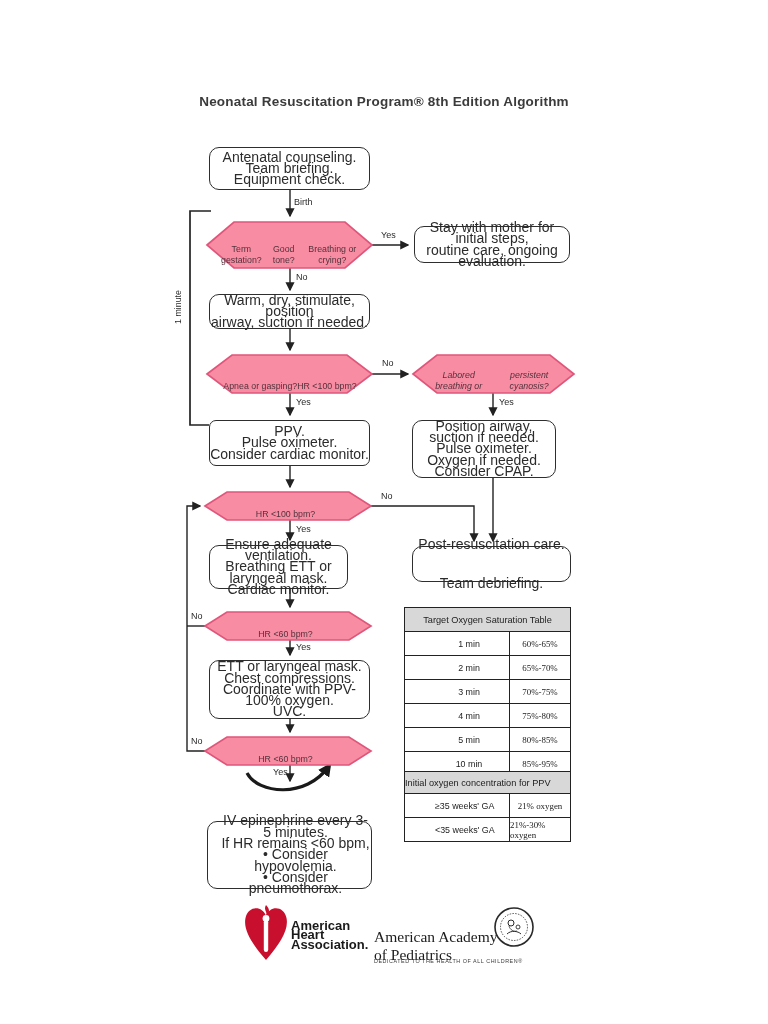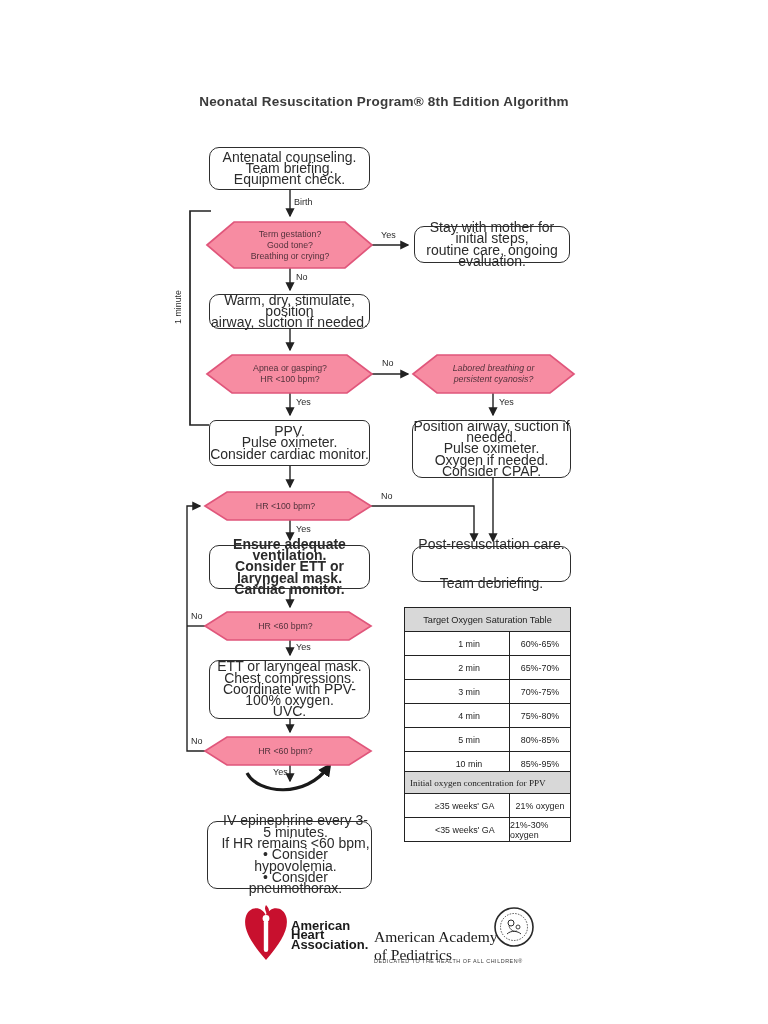--- a/index.html
+++ b/index.html
@@ -4,36 +4,36 @@
 <style>
   html,body{margin:0;padding:0;background:#fff;}
   #page{position:relative;width:768px;height:1024px;background:#ffffff;overflow:hidden;
         font-family:"Liberation Sans","DejaVu Sans",sans-serif;color:#2b2b2b;}
   #title{position:absolute;left:97px;top:94px;width:574px;text-align:center;
          font-size:13.5px;color:#3b3b3b;letter-spacing:0.2px;font-weight:bold;}
   svg.layer{position:absolute;left:0;top:0;width:768px;height:1024px;}
   .node{position:absolute;border:1.4px solid #2e2e2e;border-radius:10px;background:#fff;
         display:flex;flex-direction:column;justify-content:center;align-items:center;
         text-align:center;font-size:14px;line-height:11.3px;color:#2b2b2b;box-sizing:border-box;}
-  .hexlabel{position:absolute;display:flex;flex-direction:column;justify-content:center;
-        align-items:center;text-align:center;font-size:8.8px;line-height:11px;color:#53323c;}
+  .hexlabel{position:absolute;display:flex;flex-direction:row;justify-content:center;
+        align-items:flex-end;text-align:center;font-size:8.8px;line-height:11px;color:#53323c;}
   .edge-label{position:absolute;font-size:9px;color:#2b2b2b;}
   .vlabel{position:absolute;left:146px;top:302px;width:64px;text-align:center;font-size:8.8px;
         color:#2b2b2b;transform:rotate(-90deg);}
   .tbl{position:absolute;left:404px;width:167px;border:1.4px solid #222;background:#fff;
         font-size:8.9px;color:#222;box-sizing:border-box;}
   .tbl-header{background:#d8d8d8;display:flex;align-items:center;justify-content:center;
         height:23px;border-bottom:1.4px solid #222;font-size:9.2px;}
-  .tbl-header.left{justify-content:flex-start;padding-left:5px;height:21px;font-family:Liberation Serif, serif;}
+  .tbl-header.left{justify-content:flex-start;height:21px;}
   .tbl-row{display:flex;height:23px;}
   .tbl-row + .tbl-row{border-top:1.4px solid #222;}
   .cell-l{width:81px;border-right:1.4px solid #222;display:flex;align-items:center;
         justify-content:center;box-sizing:border-box;margin-left:24px;}
   .cell-l.left{justify-content:flex-start;padding-left:6px;}
-  .cell-r{flex:1;display:flex;align-items:center;justify-content:center;}
+  .cell-r{flex:1;display:flex;align-items:center;justify-content:center;font-family:Liberation Serif, serif;}
   .footer-text-aha{position:absolute;left:291px;top:921px;font-size:13px;font-weight:bold;
         line-height:9.4px;color:#1a1a1a;}
   .aap-name{position:absolute;left:374px;top:917px;font-family:"Liberation Serif","DejaVu Serif",serif;
         font-size:15.5px;line-height:17.5px;color:#1b1b1b;margin-top:11px;}
   .aap-tagline{position:absolute;left:374px;top:958px;font-size:5.4px;letter-spacing:0.55px;color:#3a3a3a;}
 </style>
 </head>
 <body>
 
 <div id="page">
@@ -113,30 +113,30 @@
     <span>Warm, dry, stimulate, position</span>
     <span>airway, suction if needed.</span>
   </div>
 
   <div class="node" style="left:209px;top:420px;width:161px;height:46px;border-radius:7px;">
     <span>PPV.</span>
     <span>Pulse oximeter.</span>
     <span>Consider cardiac monitor.</span>
   </div>
 
-  <div class="node" style="left:412px;top:420px;width:159px;height:58px;">
+  <div class="node" style="left:412px;top:420px;width:144px;height:58px;">
     <span>Position airway, suction if needed.</span>
     <span>Pulse oximeter.</span>
     <span>Oxygen if needed.</span>
     <span>Consider CPAP.</span>
   </div>
 
-  <div class="node" style="left:209px;top:545px;width:161px;height:44px;font-weight:bold;">
+  <div class="node" style="left:209px;top:545px;width:139px;height:44px;">
     <span>Ensure adequate ventilation.</span>
-    <span>Consider ETT or laryngeal mask.</span>
+    <span>Breathing ETT or laryngeal mask.</span>
     <span>Cardiac monitor.</span>
   </div>
 
   <div class="node" style="left:412px;top:546px;width:159px;height:36px;gap:28px;">
     <span>Post-resuscitation care.</span>
     <span>Team debriefing.</span>
   </div>
 
   <div class="node" style="left:209px;top:660px;width:161px;height:59px;">
     <span>ETT or laryngeal mask.</span>

